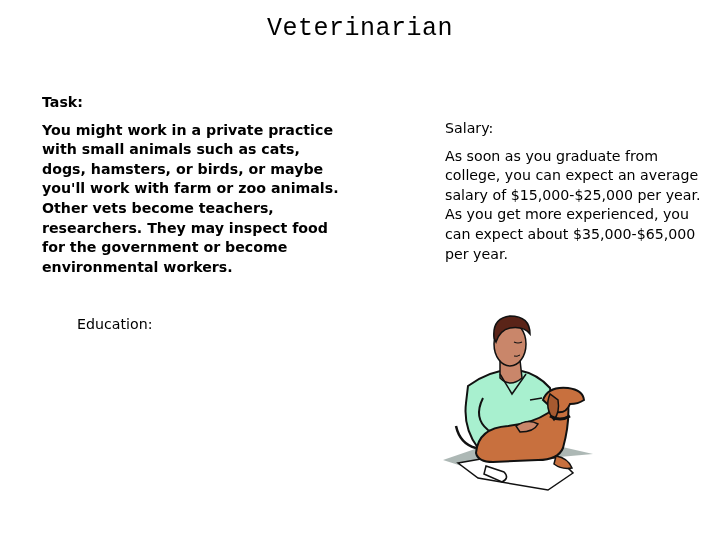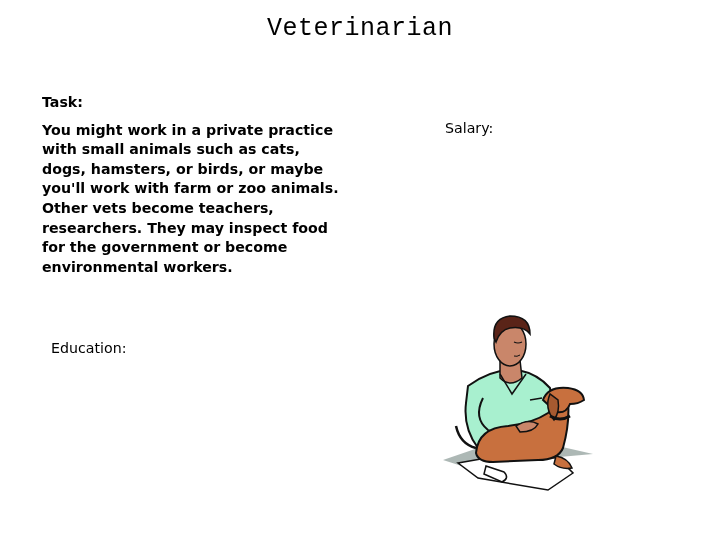--- a/index.html
+++ b/index.html
@@ -43,24 +43,23 @@
       width: 302px;
       font-weight: bold;
     }
     #salary-block {
       left: 445px;
       top: 81px;
       width: 268px;
       margin-top: 38px;
     }
     #education-block {
-      left: 51px;
+      left: 77px;
       top: 315px;
       width: 318px;
-      margin-top: 24px;
     }
     #illustration {
       position: absolute;
       left: 438px;
       top: 308px;
       width: 170px;
       height: 200px;
     }
   </style>
 </head>
@@ -69,20 +68,21 @@
 <div>
   <div class="title">Veterinarian</div>
 
   <div class="block" id="task-block">
     <p class="heading">Task:</p>
     <p class="body">You might work in a private practice with small animals such as cats, dogs, hamsters, or birds, or maybe you'll work with farm or zoo animals. Other vets become teachers, researchers. They may inspect food for the government or become environmental workers.</p>
   </div>
 
   <div class="block" id="salary-block">
     <p class="heading">Salary:</p>
+    <p class="body">As soon as you graduate from college, you can expect an average salary of $15,000-$25,000 per year. As you get more experienced, you can expect about $35,000-$65,000 per year.</p>
   </div>
 
   <div class="block" id="education-block">
     <p class="heading">Education:</p>
   </div>
 
   <div id="illustration">
     <svg width="170" height="200" viewBox="0 0 170 200" xmlns="http://www.w3.org/2000/svg">
 
       <path d="M5 152 L40 140 L120 138 L155 146 L110 150 L30 160 Z" fill="#8a9a96" opacity="0.7"></path>

